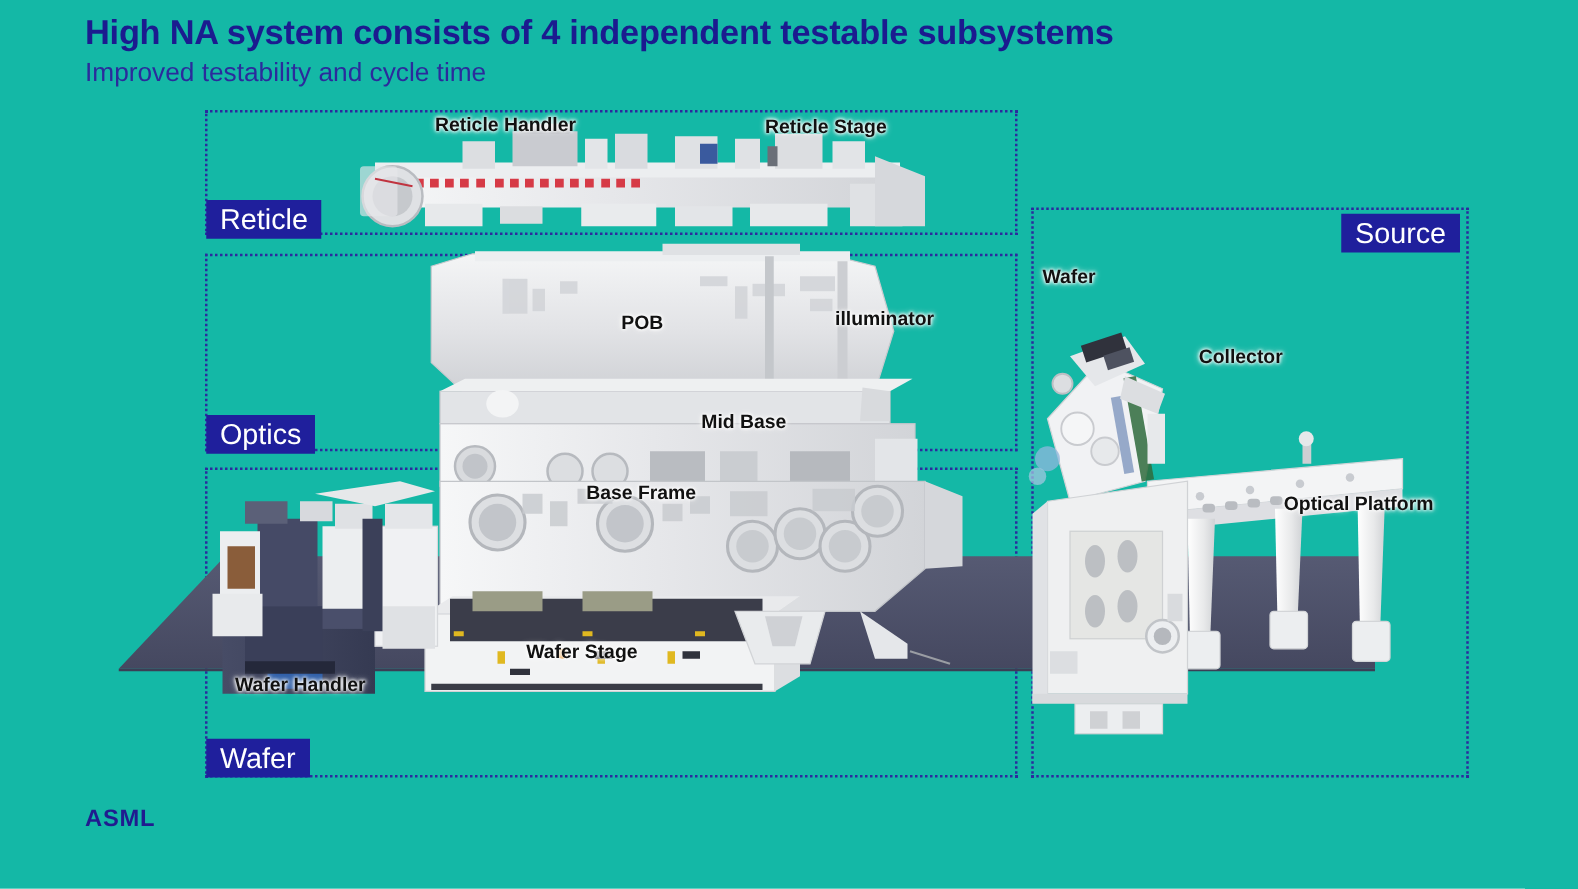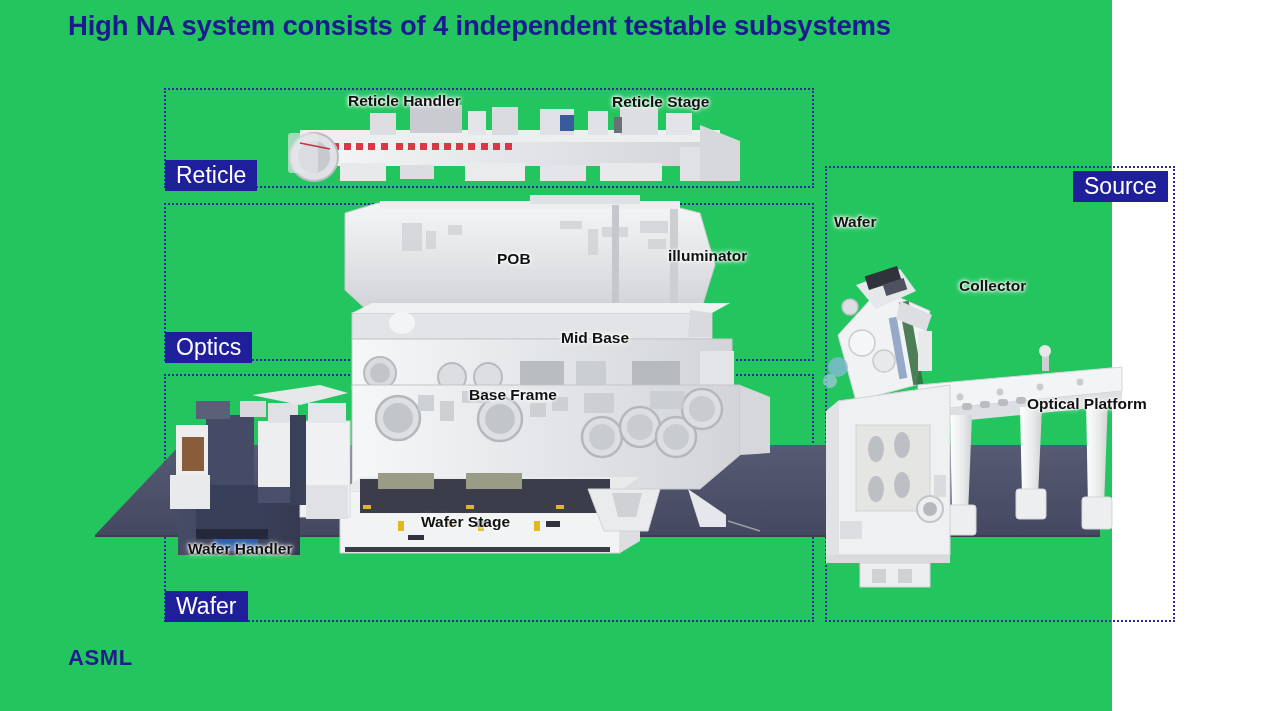--- a/index.html
+++ b/index.html
@@ -4,21 +4,21 @@
 <title>High NA system subsystems</title>
 <style>
   html,body{margin:0;padding:0;}
   body{
     width:1262px;height:711px;
     background:#ffffff;
     font-family:"Liberation Sans", sans-serif;
     overflow:hidden;
     position:relative;
   }
-  .slide{position:absolute;left:0;top:0;width:1112px;height:711px;background:#22c55e;}
+  .slide{position:absolute;left:0;top:0;width:1262px;height:711px;background:#14b8a6;}
 
   
   .title{
     position:absolute;left:68px;top:10px;
     font-size:27.5px;font-weight:bold;color:#1b1b8f;
     letter-spacing:-0.2px;white-space:nowrap;
   }
   .subtitle{
     position:absolute;left:68px;top:47px;
     font-size:21px;font-weight:normal;color:#2b2b9c;
@@ -81,30 +81,31 @@
   #lbl-base-frame     {left:469px;top:386px;}
   #lbl-wafer-stage    {left:421px;top:513px;}
   #lbl-wafer-handler  {left:188px;top:540px;}
   #lbl-vessel         {left:834px;top:213px;}
   #lbl-collector      {left:959px;top:277px;}
   #lbl-optical-platform{left:1027px;top:395px;}
 
   
   .logo{
     position:absolute;left:68px;top:645px;
-    font-size:22px;font-weight:bold;color:#201c8f;
+    font-size:19px;font-weight:bold;color:#201c8f;
     letter-spacing:0.6px;
   }
 </style>
 </head>
 <body>
 
 <div class="slide">
 
   <div class="title">High NA system consists of 4 independent testable subsystems</div>
+  <div class="subtitle">Improved testability and cycle time</div>
 
   <div class="stage">
     <svg width="1262" height="545" viewBox="0 0 1262 545" xmlns="http://www.w3.org/2000/svg">
       <defs>
         <linearGradient id="metalV" x1="0" y1="0" x2="0" y2="1">
           <stop offset="0%" stop-color="#f4f5f6"></stop>
           <stop offset="55%" stop-color="#e2e3e6"></stop>
           <stop offset="100%" stop-color="#cfd1d5"></stop>
         </linearGradient>
         <linearGradient id="metalH" x1="0" y1="0" x2="1" y2="0">

